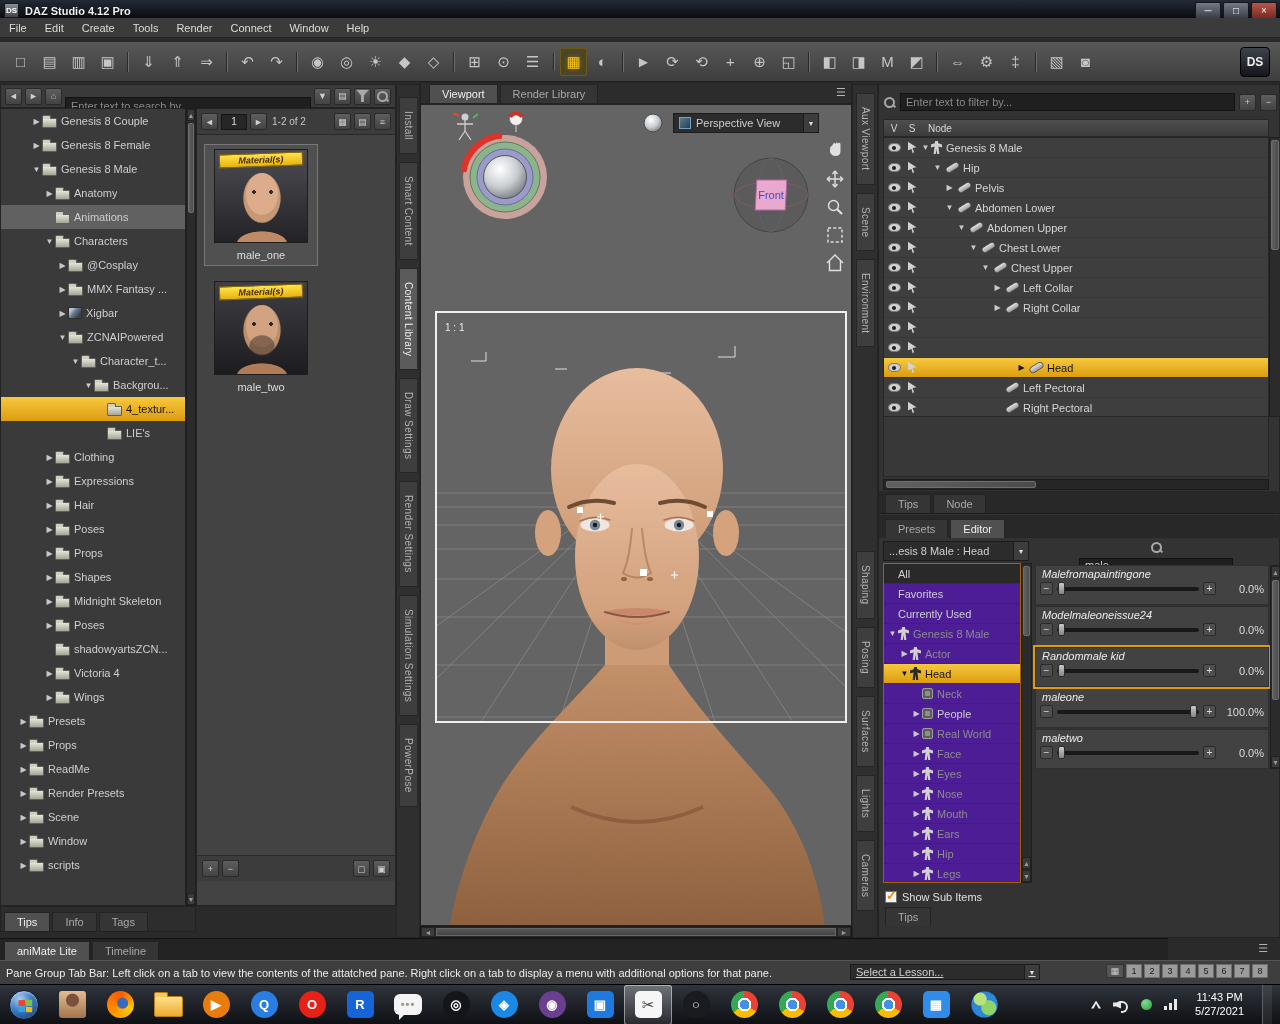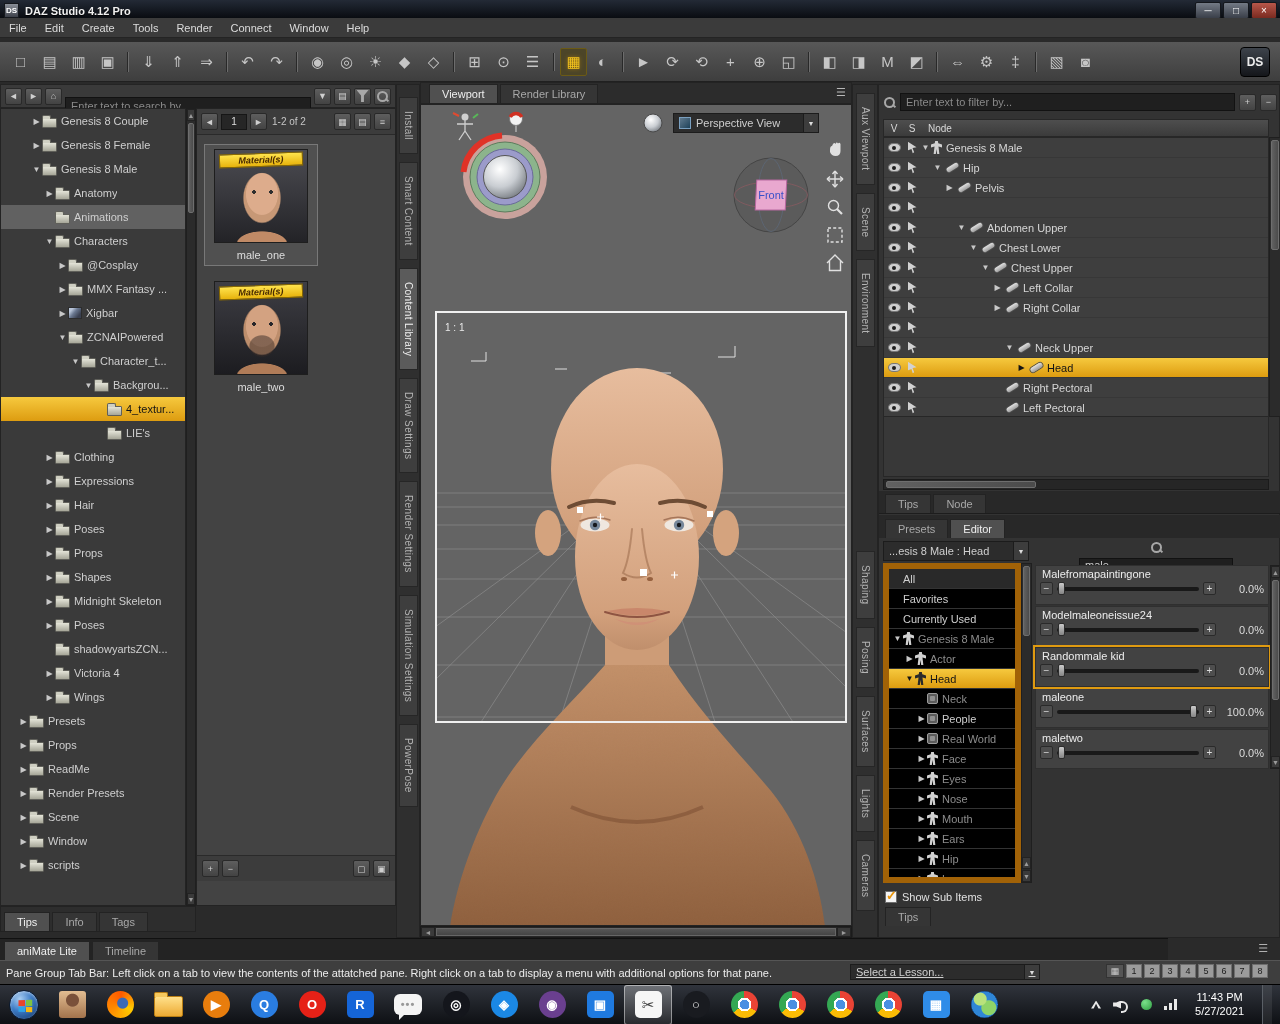--- a/index.html
+++ b/index.html
@@ -136,34 +136,34 @@
   .scene-row .vcell{width:20px;display:flex;justify-content:center;flex:none;}
   .scene-row .scell{width:16px;display:flex;justify-content:center;flex:none;}
   .scene-main{display:flex;align-items:center;padding-left:calc(var(--d,0)*12px);overflow:hidden;white-space:nowrap;flex:1;height:100%;}
   .sc-vscroll{left:390px;top:52px;width:12px;height:280px;}
   .sc-fill{position:absolute;left:4px;top:332px;width:386px;height:60px;background:#383838;border:1px solid #272727;border-top:none;}
   .sc-hscroll{position:absolute;left:4px;top:394px;width:386px;height:11px;background:#262626;border:1px solid #1b1b1b;}
   .sc-hscroll .scroll-thumb{top:1px;bottom:1px;left:2px;width:150px;}
   .sc-tabs{position:absolute;left:0;top:406px;width:402px;height:23px;background:#282828;border-bottom:1px solid #1d1d1d;display:flex;align-items:flex-end;padding-left:6px;gap:2px;}
   .pp-tabs{position:absolute;left:0;top:430px;width:402px;height:23px;background:#282828;display:flex;align-items:flex-end;padding-left:6px;gap:2px;}
   .pp-left-combo{position:absolute;left:4px;top:456px;width:146px;height:20px;}
-  .pp-cats{position:absolute;left:4px;top:478px;width:138px;height:320px;background:#3a3a3a;border:6px solid #a16207;overflow:hidden;}
-  .cat-row{height:20px;display:flex;align-items:center;color:#cfcfcf;background:#000000;border-bottom:1px solid #333333;}
+  .pp-cats{position:absolute;left:4px;top:478px;width:138px;height:320px;background:#3a3a3a;border:1px solid #a16207;overflow:hidden;}
+  .cat-row{height:20px;display:flex;align-items:center;color:#cfcfcf;background:#4c1d95;border-bottom:1px solid #333333;}
   .cat-main{display:flex;align-items:center;padding-left:calc(3px + var(--d,0)*12px);overflow:hidden;white-space:nowrap;flex:1;height:100%;}
   .pp-cat-scroll{left:142px;top:478px;width:11px;height:320px;}
   .pp-chk{position:absolute;left:6px;top:802px;width:146px;height:20px;display:flex;align-items:center;gap:5px;color:#e0e0e0;}
   .chk{width:12px;height:12px;background:#f4f4f4;border:1px solid #6e6e6e;position:relative;flex:none;}
   .chk::after{content:"✓";position:absolute;left:0px;top:-4px;color:#e8940a;font-weight:bold;font-size:13px;}
   .pp-search{position:absolute;left:156px;top:456px;width:242px;height:20px;display:flex;align-items:center;gap:4px;flex-direction:column;}
   .pp-search input{flex:1;}
   .clear-x{width:16px;height:16px;border-radius:3px;background:#1a1a1a;border:1px solid #090909;color:#bbb;font-size:9px;display:flex;align-items:center;justify-content:center;flex:none;}
   .pp-sliders{position:absolute;left:156px;top:480px;width:234px;height:204px;}
   .param{background:#424242;border:1px solid #2f2f2f;margin-bottom:1px;padding:2px 4px 3px 4px;height:40px;}
   .param[data-hl="true"]{outline:2px solid #df9a10;}
-  .param-name{font-size:11px;color:#ececec;padding:0 2px 2px 2px;white-space:nowrap;overflow:hidden;}
+  .param-name{font-size:11px;color:#ececec;padding:0 2px 2px 2px;white-space:nowrap;overflow:hidden;font-style:italic;}
   .param-ctrl{display:flex;align-items:center;gap:4px;}
   .pbtn{width:13px;height:13px;background:#4e4e4e;border:1px solid #2a2a2a;color:#ddd;font-size:10px;line-height:10px;display:flex;align-items:center;justify-content:center;flex:none;border-radius:2px;}
   .pbtn.dec::before{content:"−";}
   .pbtn.inc::before{content:"+";}
   .ptrack{flex:1;height:4px;background:#191919;border-radius:2px;position:relative;}
   .phandle{position:absolute;top:-5px;width:7px;height:13px;background:linear-gradient(#cacaca,#858585);border:1px solid #2c2c2c;border-radius:2px;}
   .pval{width:44px;text-align:right;color:#dcdcdc;font-size:11px;flex:none;}
   .pp-sl-scroll{left:391px;top:480px;width:11px;height:204px;}
   .pp-bottom{position:absolute;left:6px;top:822px;display:flex;}
 
@@ -882,20 +882,25 @@
           </span>
         </div>
 
         <div class="scene-row" data-depth="2">
           <span class="vcell">
             <span class="eye"></span>
           </span>
           <span class="scell">
             <span class="cur-ic"></span>
           </span>
+          <span class="scene-main">
+            <span class="arrow" data-arrow="down"></span>
+            <span class="tree-icon" data-icon="bone"></span>
+            <span class="row-label">Abdomen Lower</span>
+          </span>
         </div>
 
         <div class="scene-row" data-depth="3">
           <span class="vcell">
             <span class="eye"></span>
           </span>
           <span class="scell">
             <span class="cur-ic"></span>
           </span>
           <span class="scene-main">
@@ -970,25 +975,20 @@
           </span>
         </div>
 
         <div class="scene-row" data-depth="7">
           <span class="vcell">
             <span class="eye"></span>
           </span>
           <span class="scell">
             <span class="cur-ic"></span>
           </span>
-          <span class="scene-main">
-            <span class="arrow" data-arrow="down"></span>
-            <span class="tree-icon" data-icon="bone"></span>
-            <span class="row-label">Neck Upper</span>
-          </span>
         </div>
 
         <div class="scene-row" data-depth="8" data-sel="yellow">
           <span class="vcell">
             <span class="eye"></span>
           </span>
           <span class="scell">
             <span class="cur-ic"></span>
           </span>
           <span class="scene-main">
@@ -1001,35 +1001,35 @@
         <div class="scene-row" data-depth="6">
           <span class="vcell">
             <span class="eye"></span>
           </span>
           <span class="scell">
             <span class="cur-ic"></span>
           </span>
           <span class="scene-main">
             <span class="arrow" data-arrow="none"></span>
             <span class="tree-icon" data-icon="bone"></span>
-            <span class="row-label">Right Pectoral</span>
+            <span class="row-label">Left Pectoral</span>
           </span>
         </div>
 
         <div class="scene-row" data-depth="6">
           <span class="vcell">
             <span class="eye"></span>
           </span>
           <span class="scell">
             <span class="cur-ic"></span>
           </span>
           <span class="scene-main">
             <span class="arrow" data-arrow="none"></span>
             <span class="tree-icon" data-icon="bone"></span>
-            <span class="row-label">Left Pectoral</span>
+            <span class="row-label">Right Pectoral</span>
           </span>
         </div>
       </div>
     <div class="scrollv sc-vscroll">
       <div class="scroll-thumb" style="top:2px;height:110px;"></div>
     </div>
     <div class="sc-fill"></div>
     <div class="sc-hscroll">
         <div class="scroll-thumb"></div>
       </div>

